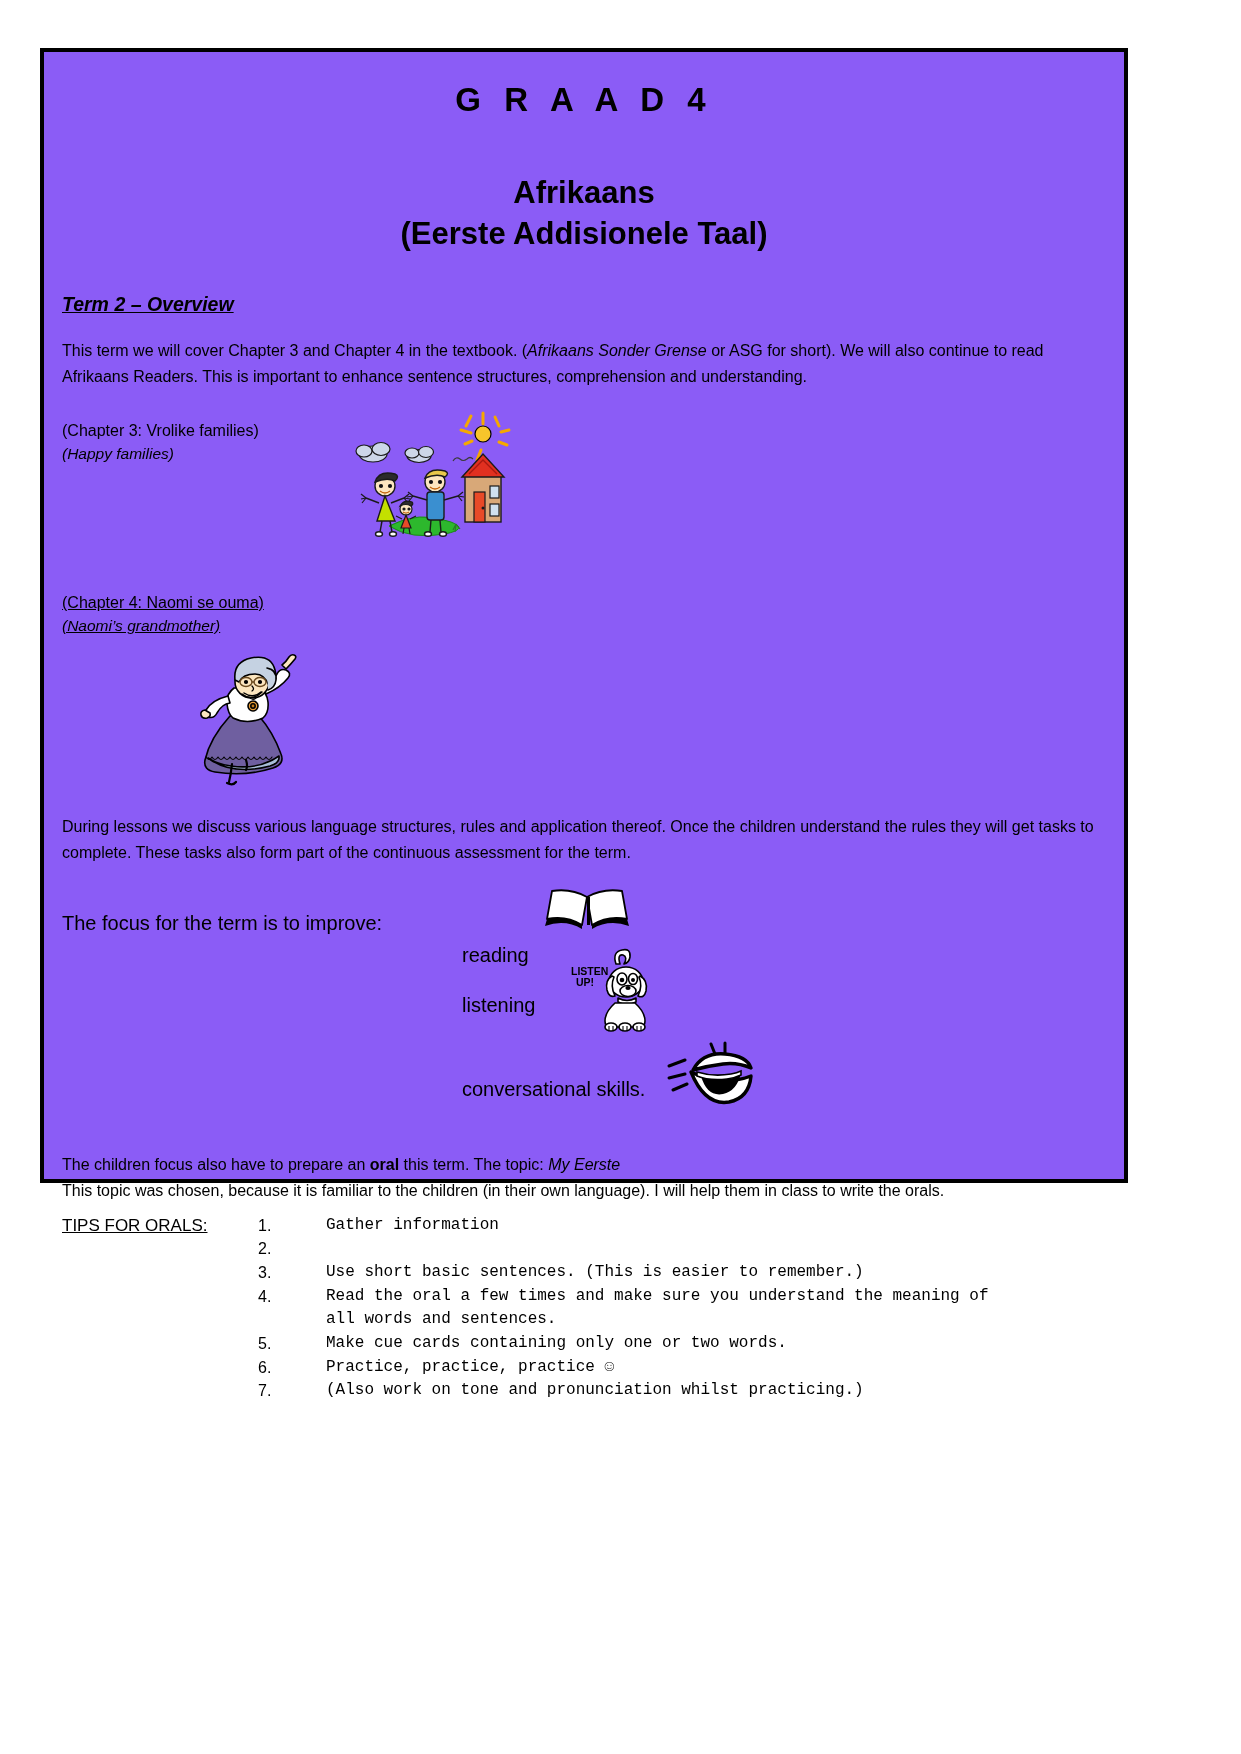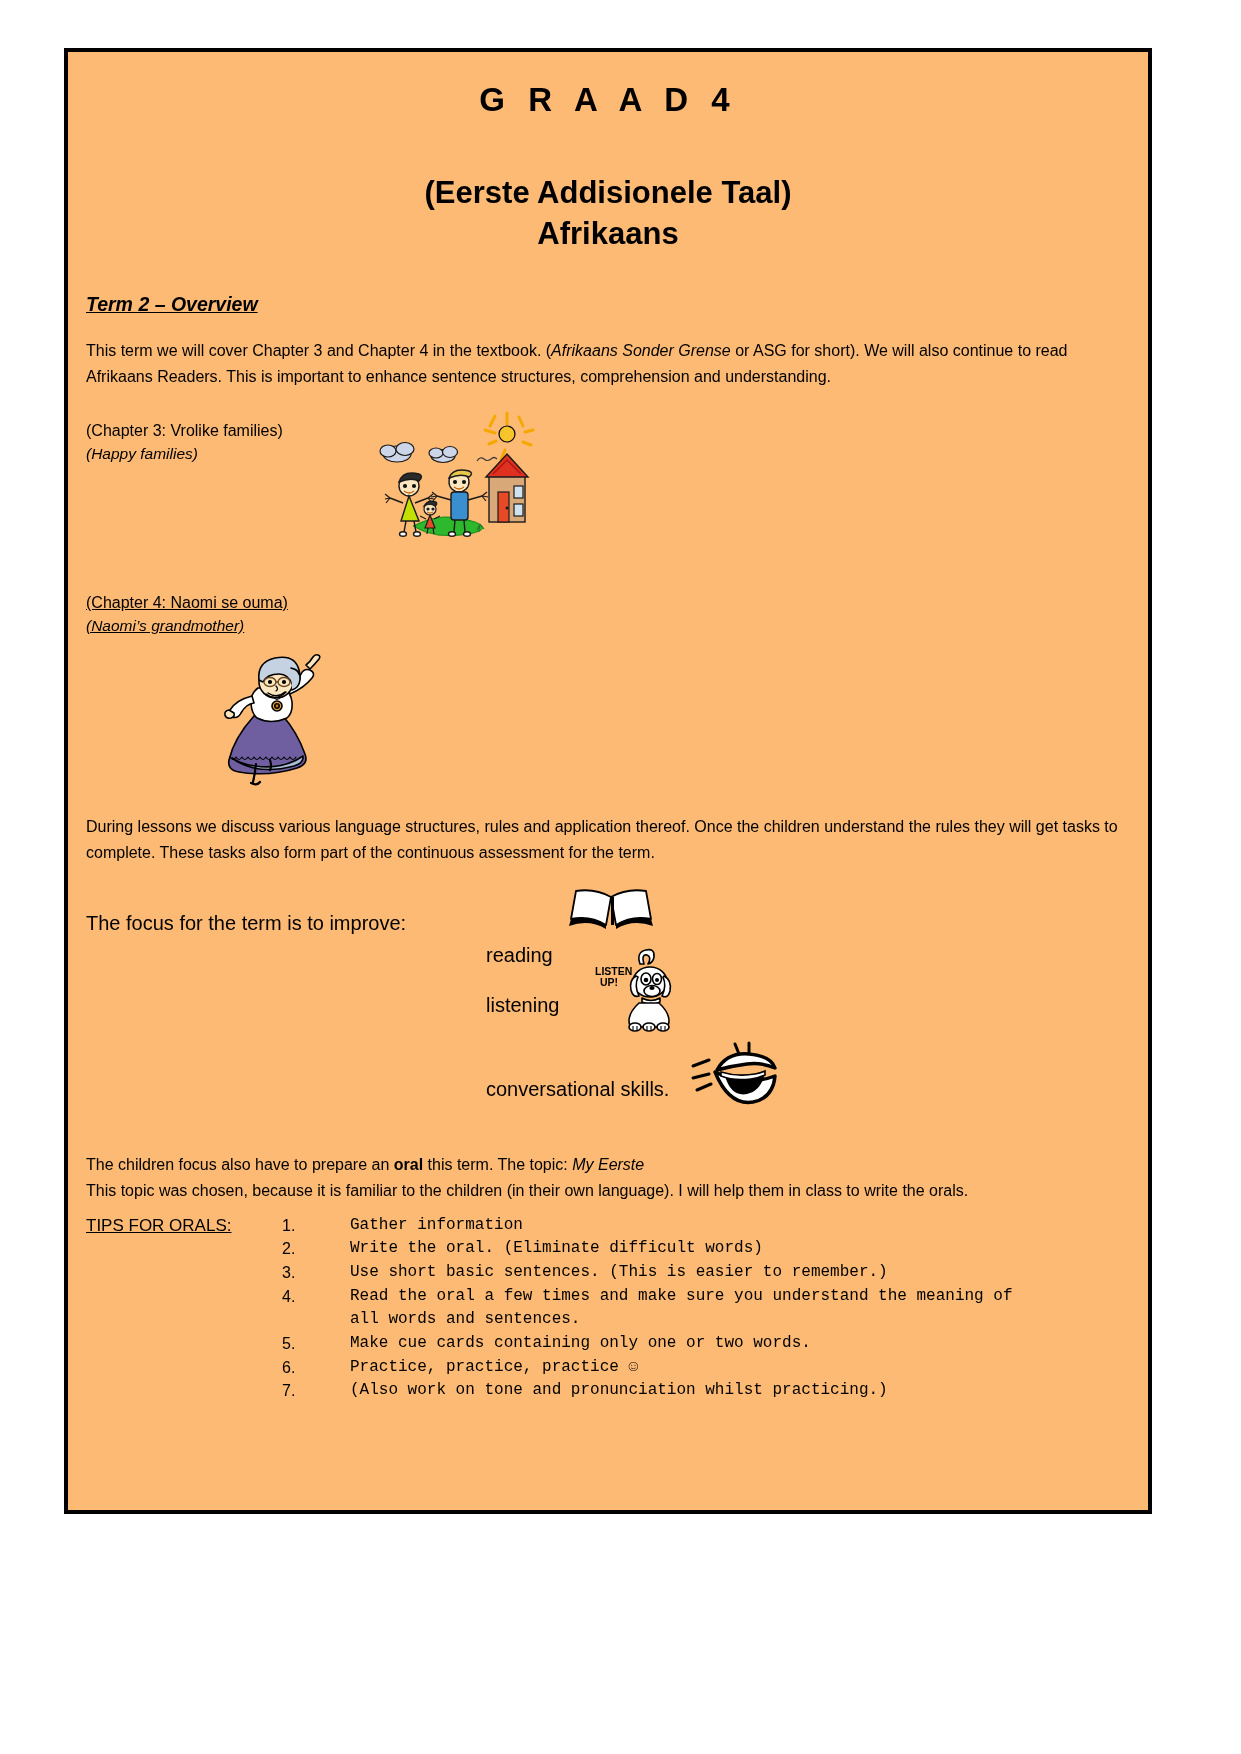--- a/index.html
+++ b/index.html
@@ -12,26 +12,26 @@
     height: 1754px;
     font-family: "Liberation Sans", sans-serif;
     color: #000000;
     position: relative;
     overflow: hidden;
   }
 
   
   .page {
     position: absolute;
-    left: 64px;
+    left: 40px;
     top: 48px;
     width: 1088px;
-    height: 1466px;
+    height: 1135px;
     border: 4px solid #000000;
-    background: #fdba74;
+    background: #8b5cf6;
     box-sizing: border-box;
   }
   .page-inner {
     position: relative;
     width: 100%;
     height: 100%;
     padding: 0 18px;
     box-sizing: border-box;
   }
 
@@ -141,22 +141,22 @@
 </style>
 </head>
 <body>
 
 <div class="page">
 <div class="page-inner">
 
   <div class="doc-title">G R A A D   4</div>
 
   <div class="subtitle">
+    <div>Afrikaans</div>
     <div>(Eerste Addisionele Taal)</div>
-    <div>Afrikaans</div>
   </div>
 
   <div class="section-head">Term 2 – Overview</div>
 
   <p class="para"><span>This term we will cover Chapter 3 and Chapter 4 in the textbook.  (</span><span class="ital">Afrikaans Sonder Grense</span><span> or ASG for short).  We will also continue to read Afrikaans Readers.  This is important to enhance sentence structures, comprehension and understanding.</span></p>
 
   <div class="block-ch3">
     <p class="chapter-line">(Chapter 3:  Vrolike families)</p>
     <p class="chapter-trans">(Happy families)</p>
 
@@ -409,21 +409,20 @@
 
   <div class="tips-wrap">
     <div class="tips-label">TIPS FOR ORALS:</div>
     <div class="tips-list">
       <div class="tip-row">
         <span class="tip-num">1.</span>
         <span class="tip-txt">Gather information</span>
       </div>
       <div class="tip-row">
         <span class="tip-num">2.</span>
-        <span class="tip-txt">Write the oral.  (Eliminate difficult words)</span>
       </div>
       <div class="tip-row">
         <span class="tip-num">3.</span>
         <span class="tip-txt">Use short basic sentences.  (This is easier to remember.)</span>
       </div>
       <div class="tip-row">
         <span class="tip-num">4.</span>
         <span class="tip-txt">Read the oral a few times and make sure you understand the meaning of all words and sentences.</span>
       </div>
       <div class="tip-row">

